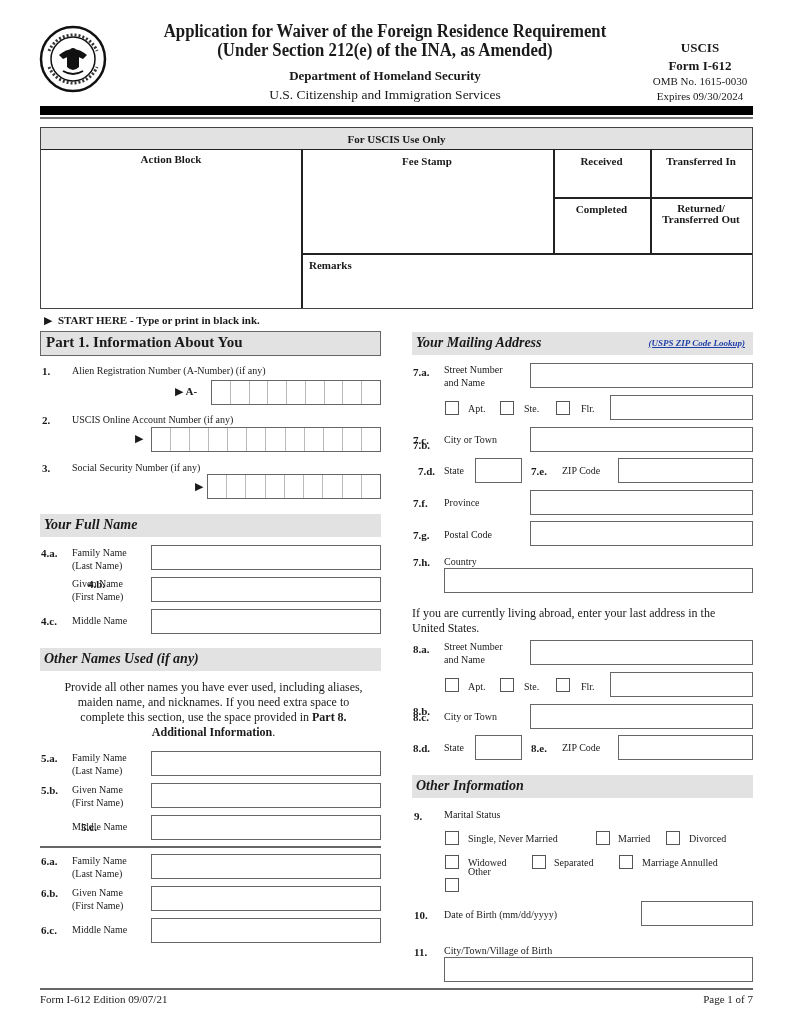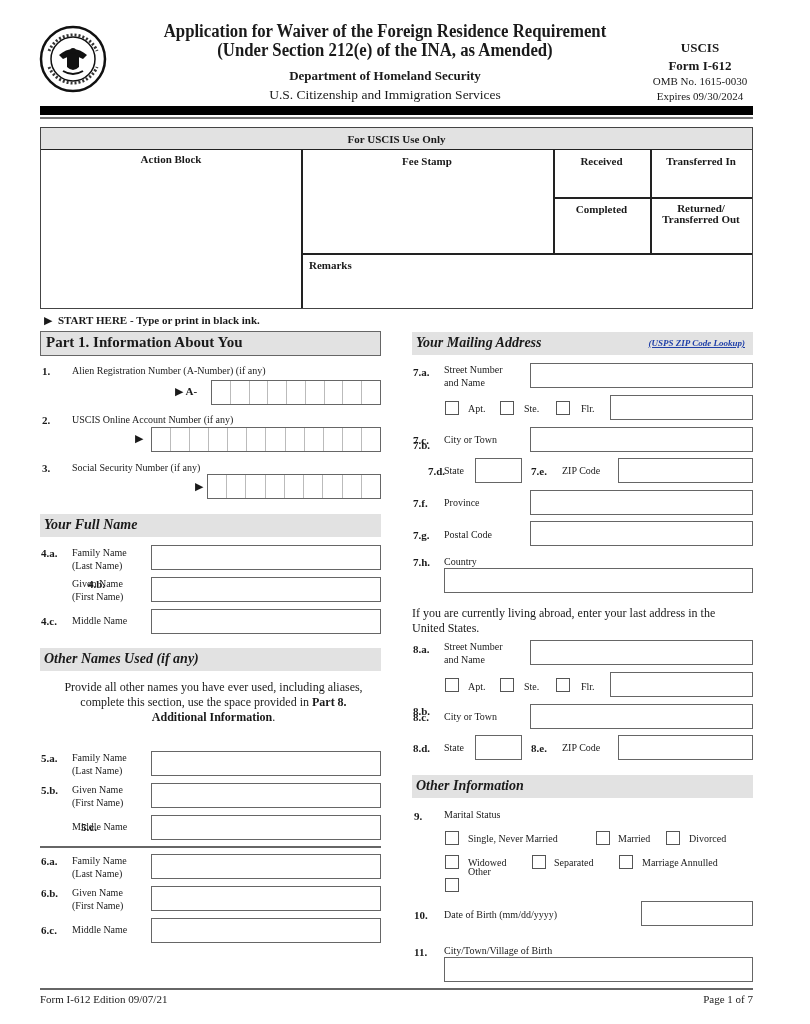--- a/index.html
+++ b/index.html
@@ -159,20 +159,21 @@
     <div>(First Name)</div>
   </div>
 <div class="field" style="left:151px; top:577px; width:230px; height:25px;"></div>
 <div class="num" style="left:41px; top:615px;">4.c.</div>
 <div class="lbl" style="left:72px; top:614px;">Middle Name</div>
 <div class="field" style="left:151px; top:609px; width:230px; height:25px;"></div>
 
 <div class="abs sub-bar" style="left:40px; top:648px; width:341px; height:23px;">Other Names Used (if any)</div>
 <div class="para" style="left:41px; top:680px; width:345px;text-align:center;">
   <div>Provide all other names you have ever used, including aliases,</div>
+  <div>maiden name, and nicknames.  If you need extra space to</div>
   <div><span>complete this section, use the space provided in </span><b>Part 8.</b></div>
   <div><b>Additional Information</b><span>.</span></div>
 </div>
 
 <div class="num" style="left:41px; top:752px;">5.a.</div>
 <div class="lbl" style="left:72px; top:751px;">
     <div>Family Name</div>
     <div>(Last Name)</div>
   </div>
 <div class="field" style="left:151px; top:751px; width:230px; height:25px;"></div>
@@ -222,21 +223,21 @@
 <div class="cb" style="left:500px; top:401px;"></div>
 <div class="lbl" style="left:524px; top:402px;">Ste.</div>
 <div class="cb" style="left:556px; top:401px;"></div>
 <div class="lbl" style="left:581px; top:402px;">Flr.</div>
 <div class="field" style="left:610px; top:395px; width:143px; height:25px;"></div>
 
 <div class="num" style="left:413px; top:434px;">7.c.</div>
 <div class="lbl" style="left:444px; top:433px;">City or Town</div>
 <div class="field" style="left:530px; top:427px; width:223px; height:25px;"></div>
 
-<div class="num" style="left:428px; top:465px;text-align:right;">7.d.</div>
+<div class="num" style="left:418px; top:465px;text-align:right;">7.d.</div>
 <div class="lbl" style="left:444px; top:464px;">State</div>
 <div class="field" style="left:475px; top:458px; width:47px; height:25px;"></div>
 <div class="num" style="left:531px; top:465px;">7.e.</div>
 <div class="lbl" style="left:562px; top:464px;">ZIP Code</div>
 <div class="field" style="left:618px; top:458px; width:135px; height:25px;"></div>
 
 <div class="num" style="left:413px; top:497px;">7.f.</div>
 <div class="lbl" style="left:444px; top:496px;">Province</div>
 <div class="field" style="left:530px; top:490px; width:223px; height:25px;"></div>
 

